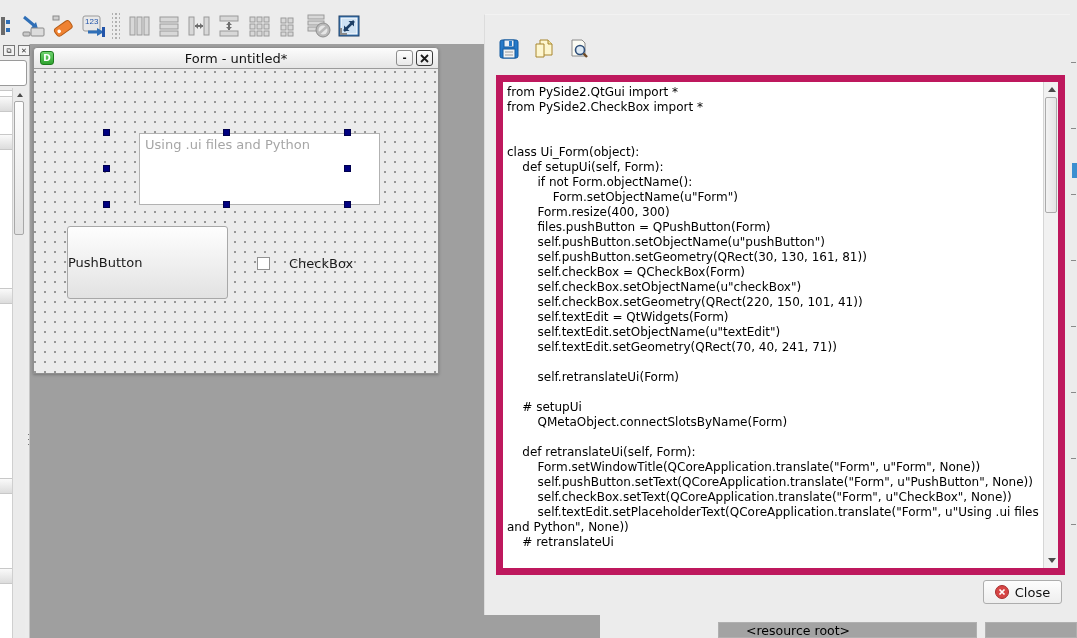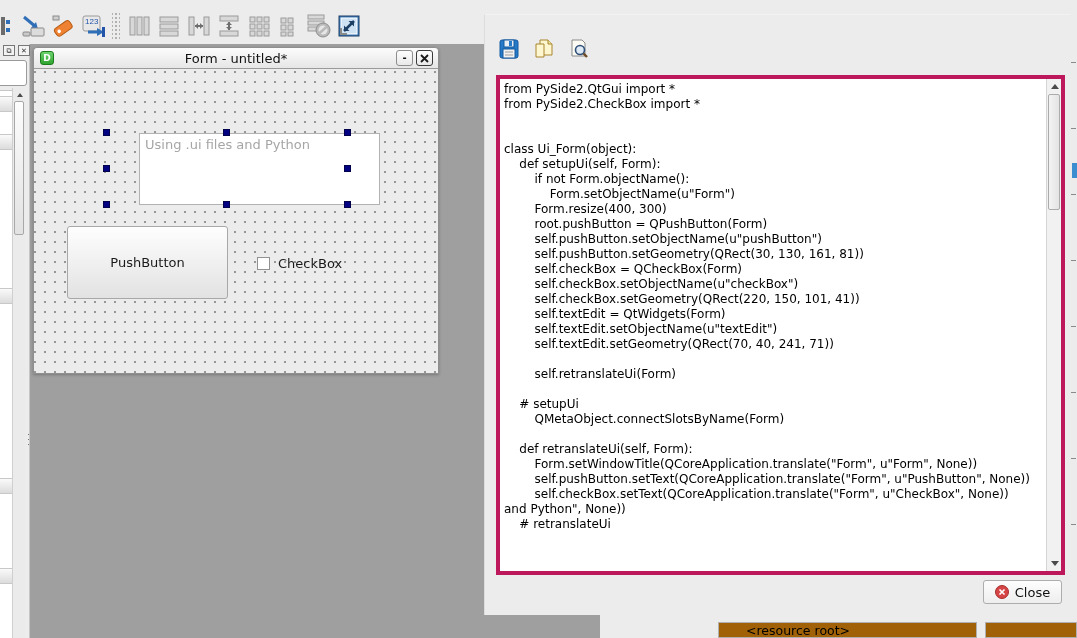--- a/index.html
+++ b/index.html
@@ -43,48 +43,48 @@
   .win-btn { position:absolute; top:2px; width:17px; height:16px; border:1px solid #8d8d8d; border-radius:3px; background:linear-gradient(#fdfdfd,#e9e9e9); display:flex; align-items:center; justify-content:center; font-size:10px; font-weight:bold; color:#111; line-height:1; }
   .win-btn.min { right:25px; }
   .win-btn.cls { right:5px; border-color:#3a3a3a; }
   .form-body { position:absolute; left:0; top:21px; right:0; bottom:0; background:#ececec;
     background-image:radial-gradient(circle,#979797 0.8px,transparent 1.2px); background-size:10px 10px; background-position:6px 8px; }
 
   .textedit-widget { position:absolute; left:73px; top:64px; width:241px; height:72px; background:#fff; border:1px solid #b2b2b2;margin-left:32px; }
   .placeholder { position:absolute; left:5px; top:3px; color:#a6a6a6; font-size:13px; }
   .handle { position:absolute; width:7px; height:7px; background:#000080; border:1px solid #00004d; }
 
-  .pushbutton-widget { position:absolute; left:33px; top:157px; width:161px; height:73px; background:linear-gradient(#fefefe,#e2e2e2); border:1px solid #a8a8a8; border-radius:3px; display:flex; align-items:center; justify-content:center; font-size:13px; }
-  .checkbox-widget { position:absolute; left:223px; top:187px; display:flex; align-items:center; gap:8px; }
+  .pushbutton-widget { position:absolute; left:33px; top:157px; width:161px; height:73px; background:linear-gradient(#fefefe,#e2e2e2); border:1px solid #a8a8a8; border-radius:3px; display:flex; align-items:center; justify-content:flex-start; font-size:13px; }
+  .checkbox-widget { position:absolute; left:223px; top:187px; display:flex; align-items:center; gap:19px; }
   .checkbox-box { width:13px; height:13px; background:#fff; border:1px solid #919191; }
   .checkbox-label { font-size:13px; }
 
   
   .code-dialog { position:absolute; left:484px; top:14px; width:586px; height:601px; background:#ececec; border-left:1px solid #dcdcdc; border-top:1px solid #f2f2f2; z-index:10; }
   .dlg-toolbar { position:absolute; left:12px; top:22px; display:flex; gap:11px; }
   .dlg-tbtn { width:24px; height:24px; display:flex; align-items:center; justify-content:center; }
-  .code-area { position:absolute; left:11px; top:60px; width:569px; height:500px; background:#fff; border:4px solid #be185d; }
+  .code-area { position:absolute; left:11px; top:60px; width:569px; height:500px; background:#fff; border:7px solid #be185d; }
   .code-lines { position:absolute; left:4px; top:3px; right:17px; bottom:2px; overflow:hidden; }
   .code-line { height:15px; line-height:15px; white-space:pre; font-size:12px; color:#000; }
   .vscroll { position:absolute; right:0; top:0; width:15px; bottom:0; background:#f1f1f1; border-left:1px solid #d6d6d6; }
   .vs-btn { position:absolute; left:1px; width:13px; height:13px; display:flex; align-items:center; justify-content:center; }
   .vs-btn.up { top:1px; } .vs-btn.down { bottom:1px; }
   .vs-thumb { position:absolute; left:1px; top:15px; width:12px; height:116px; background:linear-gradient(90deg,#f3f3f3,#e4e4e4); border:1px solid #ababab; border-radius:2px; }
   .tri { width:0; height:0; border-left:4px solid transparent; border-right:4px solid transparent; }
   .tri.up { border-bottom:5px solid #4a4a4a; } .tri.down { border-top:5px solid #4a4a4a; }
 
   .close-btn { position:absolute; right:8px; bottom:11px; width:79px; height:24px; background:linear-gradient(#fdfdfd,#eeeeee); border:1px solid #adadad; border-radius:3px; display:flex; align-items:center; justify-content:center; gap:6px; font-size:13px; color:#111; }
 
   
   .right-strip { position:absolute; left:1070px; top:14px; width:7px; height:601px; background:#ececec; z-index:11; }
   .tree-dash { position:absolute; left:1px; width:5px; height:1px; background:#8a8a8a; }
   .blue-sliver { position:absolute; left:2px; width:5px; height:15px; background:#3b8fd0; }
 
   
-  .res-box { position:absolute; top:622px; height:16px; background:#a16207; border:1px solid #b0b0b0; z-index:12; }
+  .res-box { position:absolute; top:622px; height:16px; background:#a3a3a3; border:1px solid #b0b0b0; z-index:12; }
   .res-box.one { left:718px; width:259px; }
   .res-box.two { left:985px; width:92px; }
   .res-label { position:absolute; left:27px; top:0px; font-size:12.5px; color:#000; }
 
   
   svg { display:block; }
 </style>
 </head>
 <body>
 
@@ -312,39 +312,40 @@
 
       <div class="code-line">from PySide2.QtGui import *</div>
           <div class="code-line">from PySide2.CheckBox import *</div>
           <div class="code-line"></div>
           <div class="code-line"></div>
           <div class="code-line">class Ui_Form(object):</div>
           <div class="code-line">    def setupUi(self, Form):</div>
           <div class="code-line">        if not Form.objectName():</div>
           <div class="code-line">            Form.setObjectName(u"Form")</div>
           <div class="code-line">        Form.resize(400, 300)</div>
-          <div class="code-line">        root.pushButton = QPushButton(Form)</div>
+          <div class="code-line">        files.pushButton = QPushButton(Form)</div>
           <div class="code-line">        self.pushButton.setObjectName(u"pushButton")</div>
           <div class="code-line">        self.pushButton.setGeometry(QRect(30, 130, 161, 81))</div>
           <div class="code-line">        self.checkBox = QCheckBox(Form)</div>
           <div class="code-line">        self.checkBox.setObjectName(u"checkBox")</div>
           <div class="code-line">        self.checkBox.setGeometry(QRect(220, 150, 101, 41))</div>
           <div class="code-line">        self.textEdit = QtWidgets(Form)</div>
           <div class="code-line">        self.textEdit.setObjectName(u"textEdit")</div>
           <div class="code-line">        self.textEdit.setGeometry(QRect(70, 40, 241, 71))</div>
           <div class="code-line"></div>
           <div class="code-line">        self.retranslateUi(Form)</div>
           <div class="code-line"></div>
           <div class="code-line">    # setupUi</div>
           <div class="code-line">        QMetaObject.connectSlotsByName(Form)</div>
           <div class="code-line"></div>
           <div class="code-line">    def retranslateUi(self, Form):</div>
           <div class="code-line">        Form.setWindowTitle(QCoreApplication.translate("Form", u"Form", None))</div>
           <div class="code-line">        self.pushButton.setText(QCoreApplication.translate("Form", u"PushButton", None))</div>
           <div class="code-line">        self.checkBox.setText(QCoreApplication.translate("Form", u"CheckBox", None))</div>
+          <div class="code-line">        self.textEdit.setPlaceholderText(QCoreApplication.translate("Form", u"Using .ui files</div>
           <div class="code-line">and Python", None))</div>
           <div class="code-line">    # retranslateUi</div>
         </div>
       <div class="vscroll">
         <div class="vs-btn up">
             <div class="tri up"></div>
           </div>
         <div class="vs-thumb"></div>
         <div class="vs-btn down">
             <div class="tri down"></div>

